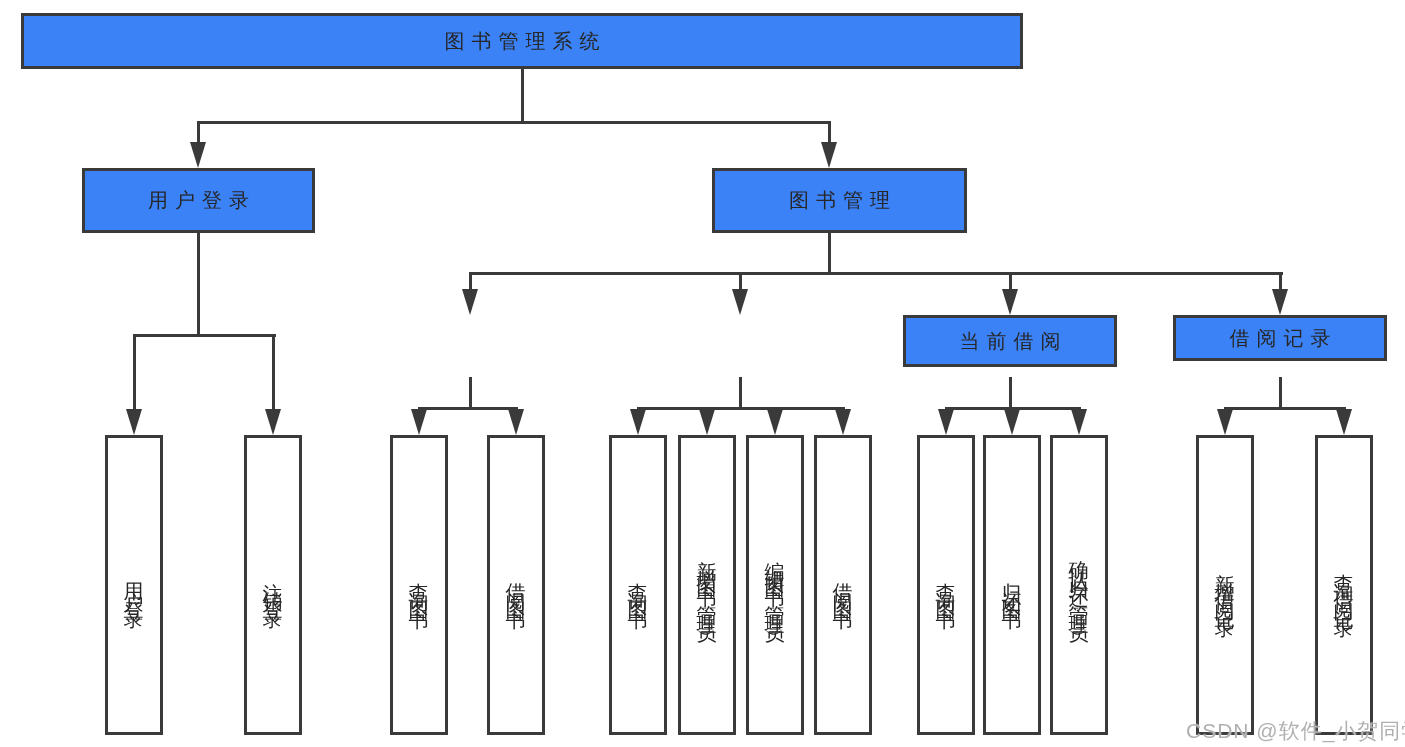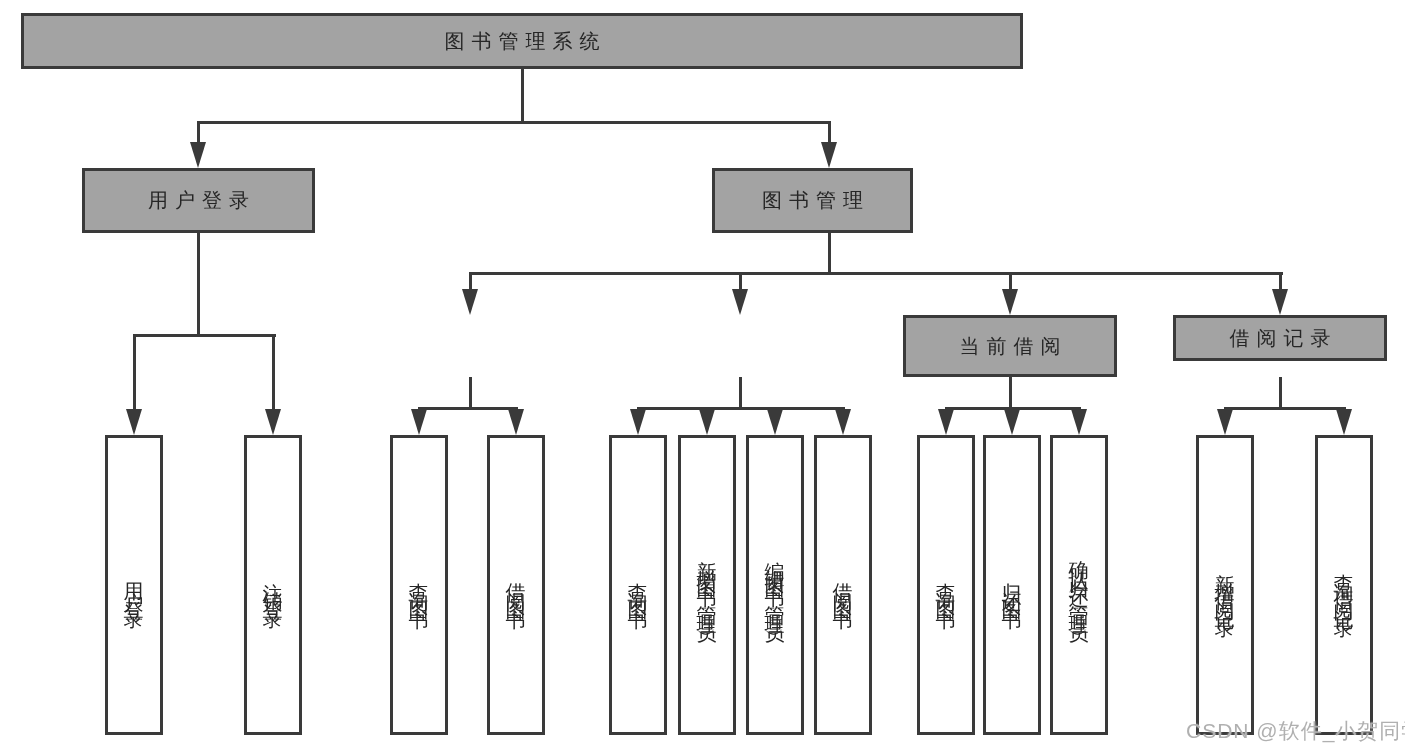--- a/index.html
+++ b/index.html
@@ -14,21 +14,21 @@
     width:1405px;height:747px;
     background:var(--bg);
     font-family:"Liberation Sans", sans-serif;
     color:var(--text);
     overflow:hidden;
   }
   .box{
     position:absolute;
     box-sizing:border-box;
     border:3px solid var(--line);
-    background:#a3a3a3;
+    background:#3b82f6;
     display:flex;align-items:center;justify-content:center;
     font-size:20px;letter-spacing:7px;text-indent:7px;
     white-space:nowrap;
   }
   .vbox{
     position:absolute;
     box-sizing:border-box;
     border:3px solid var(--line);
     background:#fff;
     display:flex;align-items:center;justify-content:center;
@@ -60,41 +60,41 @@
   <div class="box" style="left:21px;top:13px;width:1002px;height:56px">图书管理系统</div>
 
   <div class="v" style="left:521px;top:69px;height:54px"></div>
   <div class="h" style="left:197px;top:121px;width:634px"></div>
   <div class="v" style="left:197px;top:121px;height:23px"></div>
   <div class="ah" style="left:190px;top:142px"></div>
   <div class="v" style="left:828px;top:121px;height:23px"></div>
   <div class="ah" style="left:821px;top:142px"></div>
 
   <div class="box" style="left:82px;top:168px;width:233px;height:65px">用户登录</div>
-  <div class="box" style="left:712px;top:168px;width:201px;height:65px">图书管理</div>
+  <div class="box" style="left:712px;top:168px;width:255px;height:65px">图书管理</div>
 
   <div class="v" style="left:197px;top:233px;height:103px"></div>
   <div class="h" style="left:133px;top:334px;width:143px"></div>
   <div class="v" style="left:133px;top:334px;height:77px"></div>
   <div class="ah" style="left:126px;top:409px"></div>
   <div class="v" style="left:272px;top:334px;height:77px"></div>
   <div class="ah" style="left:265px;top:409px"></div>
 
   <div class="v" style="left:828px;top:233px;height:41px"></div>
   <div class="h" style="left:469px;top:272px;width:814px"></div>
   <div class="v" style="left:469px;top:272px;height:19px"></div>
   <div class="ah" style="left:462px;top:289px"></div>
   <div class="v" style="left:739px;top:272px;height:19px"></div>
   <div class="ah" style="left:732px;top:289px"></div>
   <div class="v" style="left:1009px;top:272px;height:19px"></div>
   <div class="ah" style="left:1002px;top:289px"></div>
   <div class="v" style="left:1279px;top:272px;height:19px"></div>
   <div class="ah" style="left:1272px;top:289px"></div>
 
-  <div class="box" style="left:903px;top:315px;width:214px;height:62px">当前借阅</div>
+  <div class="box" style="left:903px;top:315px;width:214px;height:52px">当前借阅</div>
   <div class="box" style="left:1173px;top:315px;width:214px;height:46px">借阅记录</div>
 
   <div class="v" style="left:469px;top:377px;height:32px"></div>
   <div class="h" style="left:418px;top:407px;width:100px"></div>
   <div class="v" style="left:418px;top:407px;height:6px"></div>
   <div class="ah" style="left:411px;top:409px"></div>
   <div class="v" style="left:515px;top:407px;height:6px"></div>
   <div class="ah" style="left:508px;top:409px"></div>
 
   <div class="v" style="left:739px;top:377px;height:32px"></div>

